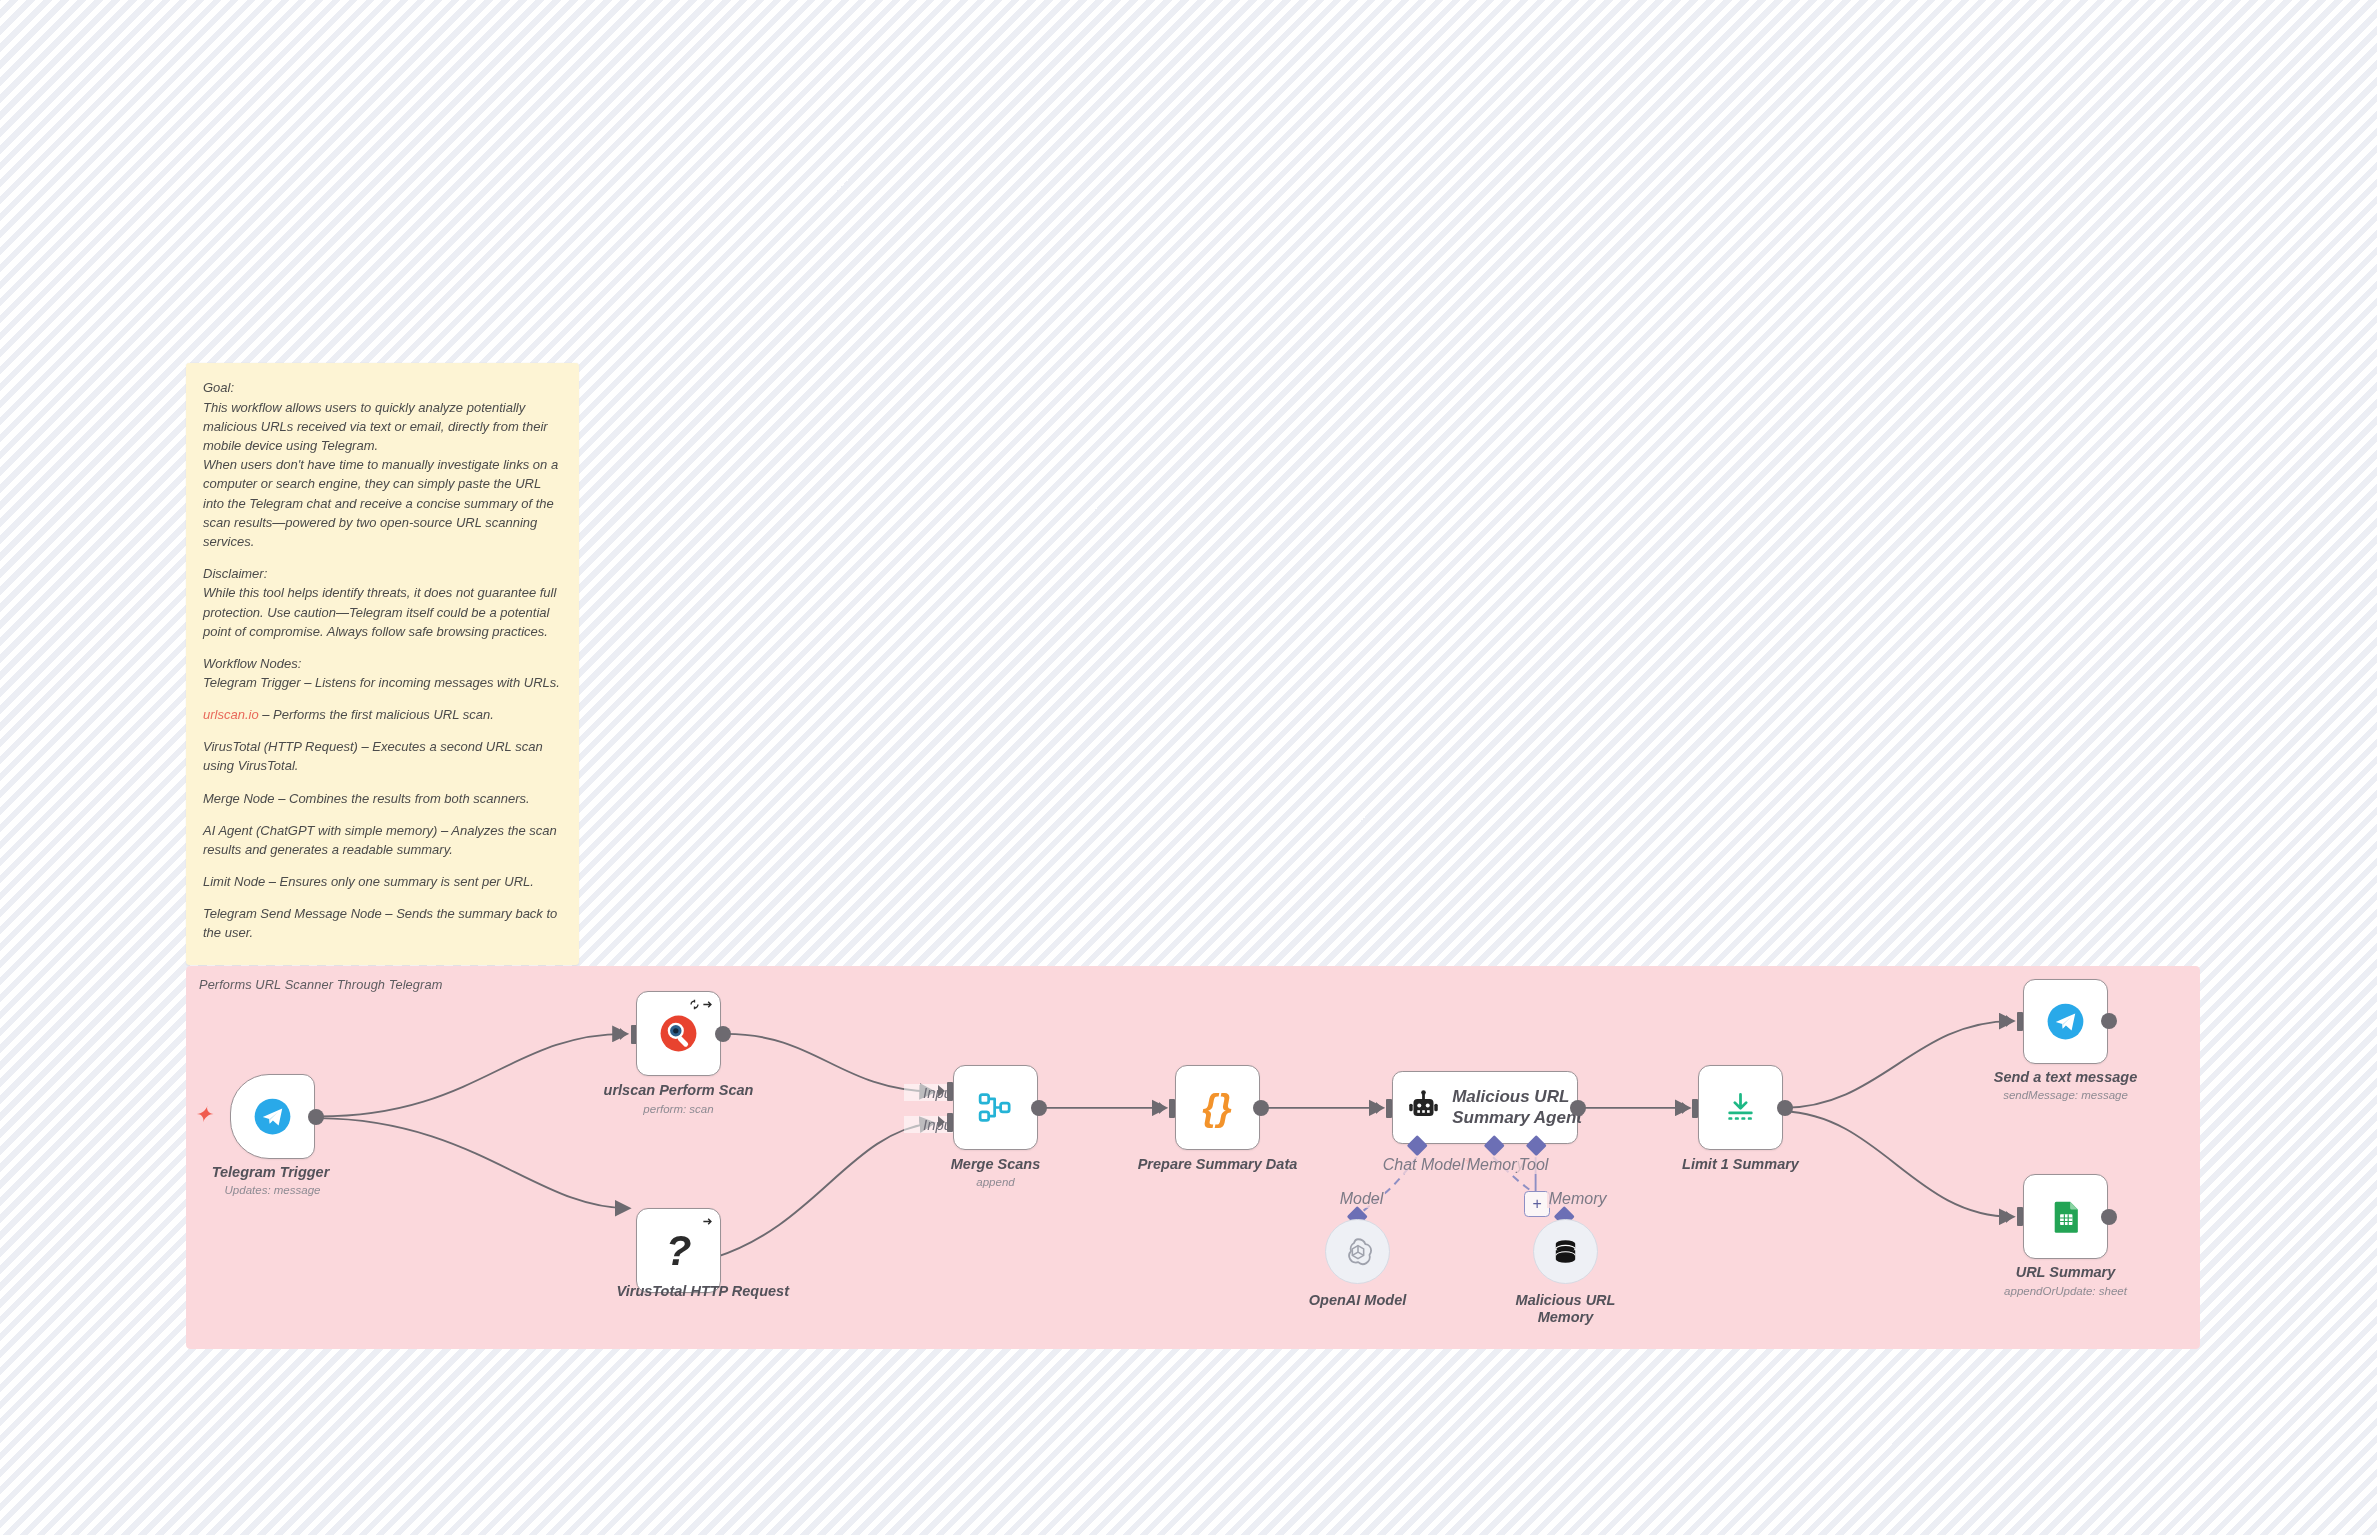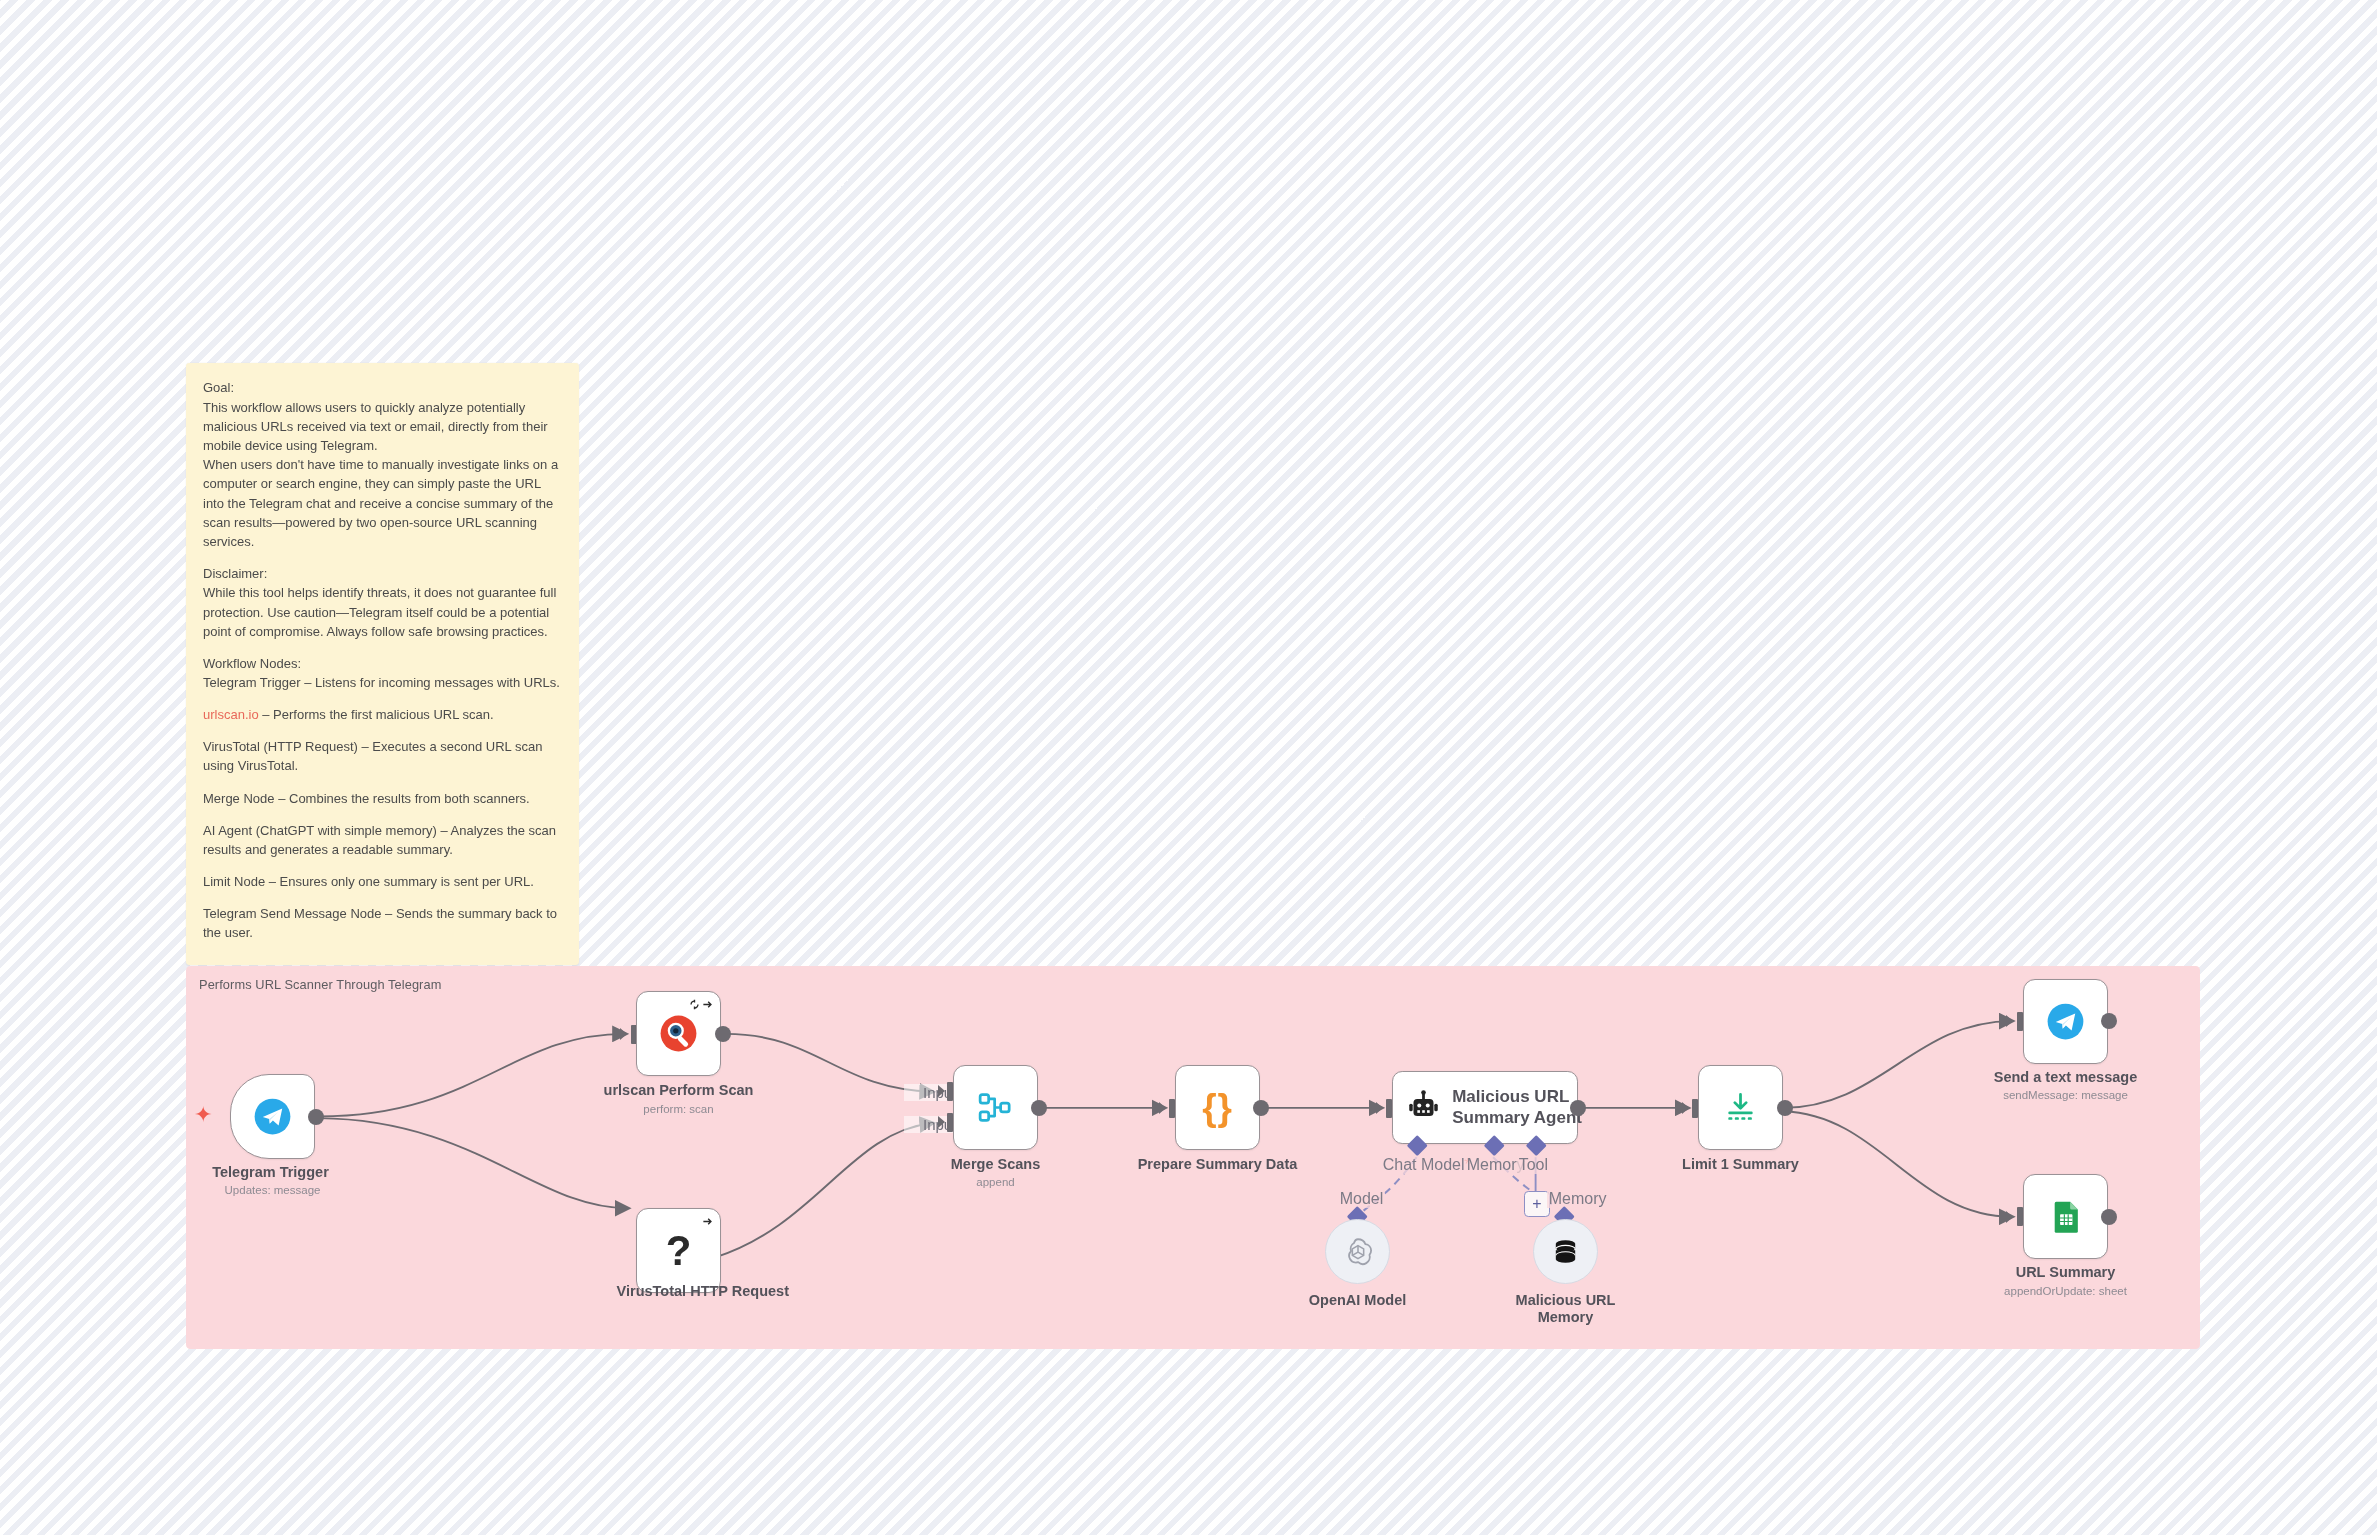--- a/index.html
+++ b/index.html
@@ -6,21 +6,21 @@
   body{
     width:2377px;height:1536px;overflow:hidden;
     font-family:"Liberation Sans", sans-serif;
     background-color:#f4f4f8;
     background-image:repeating-linear-gradient(
       -45deg,
       #ffffff 0px, #ffffff 6px,
       #eceef4 6px, #eceef4 12px
     );
   }
-  #canvas{position:absolute;left:0;top:0;width:2377px;height:1536px;}
+  #canvas{position:absolute;left:0;top:0;width:2377px;height:1536px;font-style:italic;}
 
   
   .sticky{
     position:absolute;
     background:#fdf4d4;
     border-radius:3.4px;
     box-shadow:0 0.9px 1.7px rgba(0,0,0,.07);
     padding:15.3px 17px 13.6px 17px;
     box-sizing:border-box;
     color:#4b4b4b;

